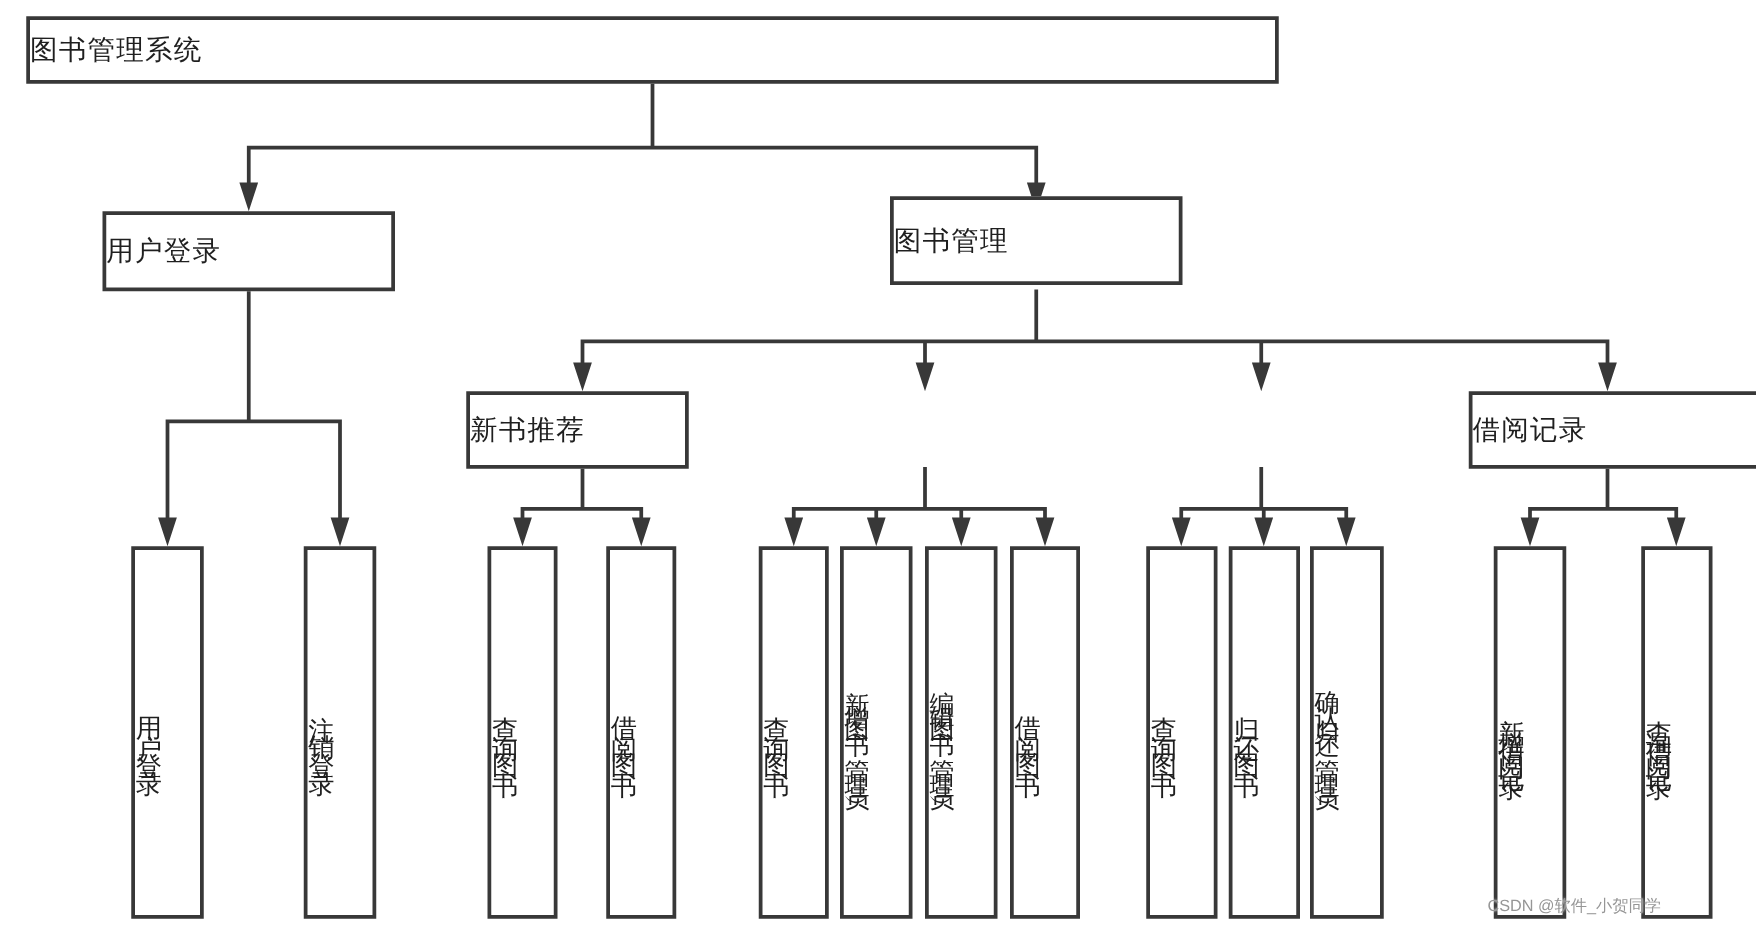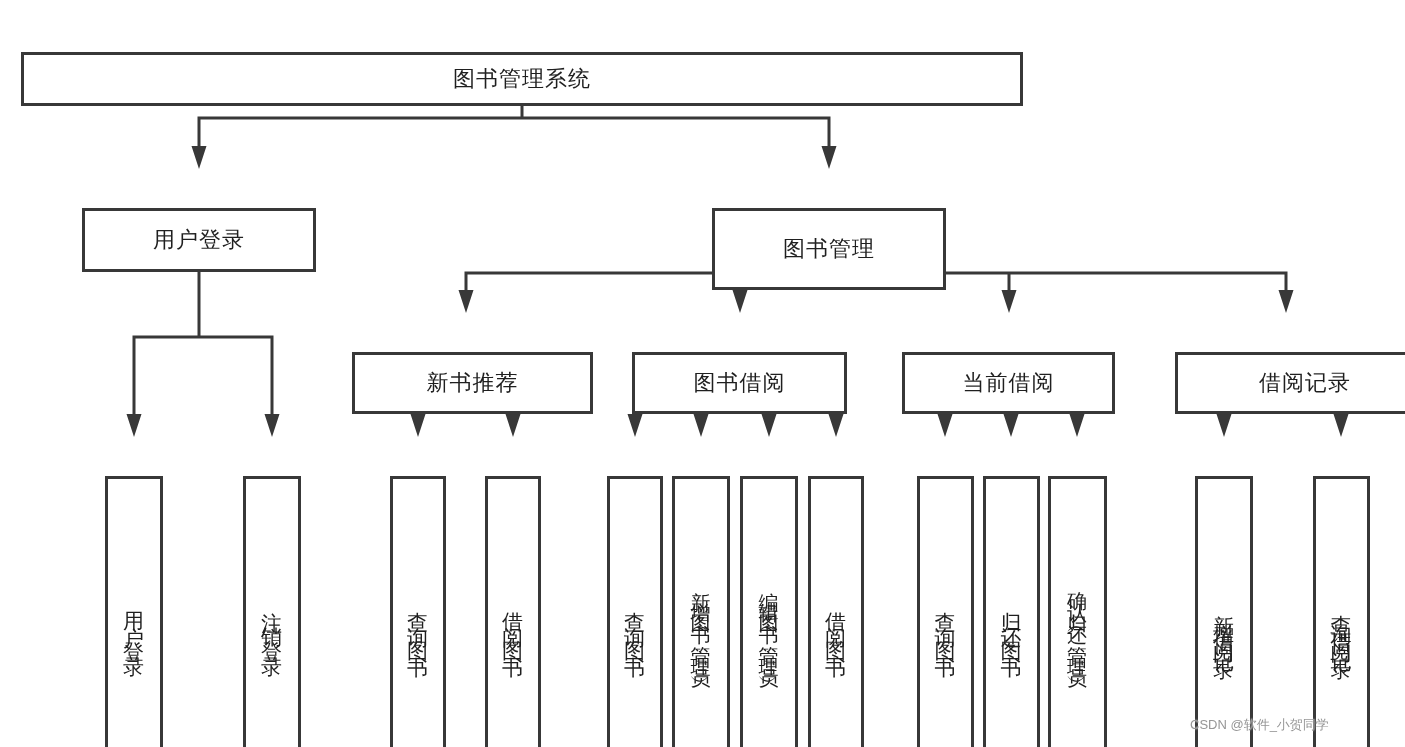--- a/index.html
+++ b/index.html
@@ -17,23 +17,21 @@
     overflow:hidden;
   }
   #connectors{position:absolute;left:0;top:0;z-index:1;}
   .box{
     position:absolute;
     box-sizing:border-box;
     border:3px solid var(--line);
     background:#fff;
     display:flex;
     align-items:center;
-    justify-content:center;
     z-index:2;
-    margin-top:39px;
   }
   .box.h span{
     font-size:22px;
     color:var(--text);
     letter-spacing:1px;
     white-space:nowrap;
   }
   .box.leaf span{
     writing-mode:vertical-rl;
     text-orientation:mixed;
@@ -94,32 +92,26 @@
     "></path>
   </svg>
 
   <div class="box h" style="left:21px;top:13px;width:1002px;height:54px">
     <span>图书管理系统</span>
   </div>
 
   <div class="box h" style="left:82px;top:169px;width:234px;height:64px">
     <span>用户登录</span>
   </div>
-  <div class="box h" style="left:712px;top:169px;width:234px;height:82px">
+  <div class="box h" style="left:712px;top:157px;width:234px;height:71px">
     <span>图书管理</span>
   </div>
 
-  <div class="box h" style="left:352px;top:313px;width:241px;height:62px">
+  <div class="box h" style="left:373px;top:313px;width:178px;height:62px">
     <span>新书推荐</span>
-  </div>
-  <div class="box h" style="left:632px;top:313px;width:215px;height:62px">
-    <span>图书借阅</span>
-  </div>
-  <div class="box h" style="left:902px;top:313px;width:213px;height:62px">
-    <span>当前借阅</span>
   </div>
   <div class="box h" style="left:1175px;top:313px;width:260px;height:62px">
     <span>借阅记录</span>
   </div>
 
   <div class="box leaf" style="left:105px;top:437px;width:58px;height:298px">
     <span class="sp4">用户登录</span>
   </div>
   <div class="box leaf" style="left:243px;top:437px;width:58px;height:298px">
     <span class="sp4">注销登录</span>

